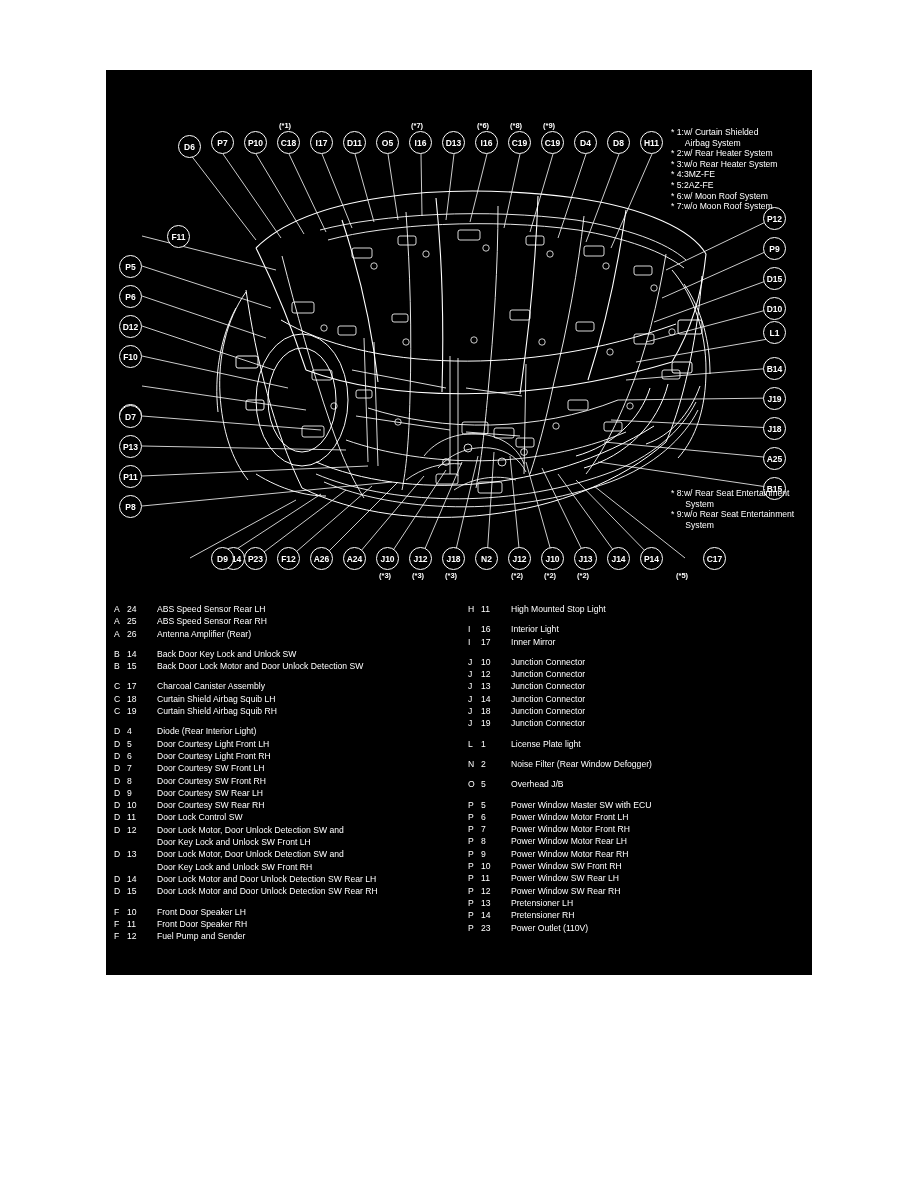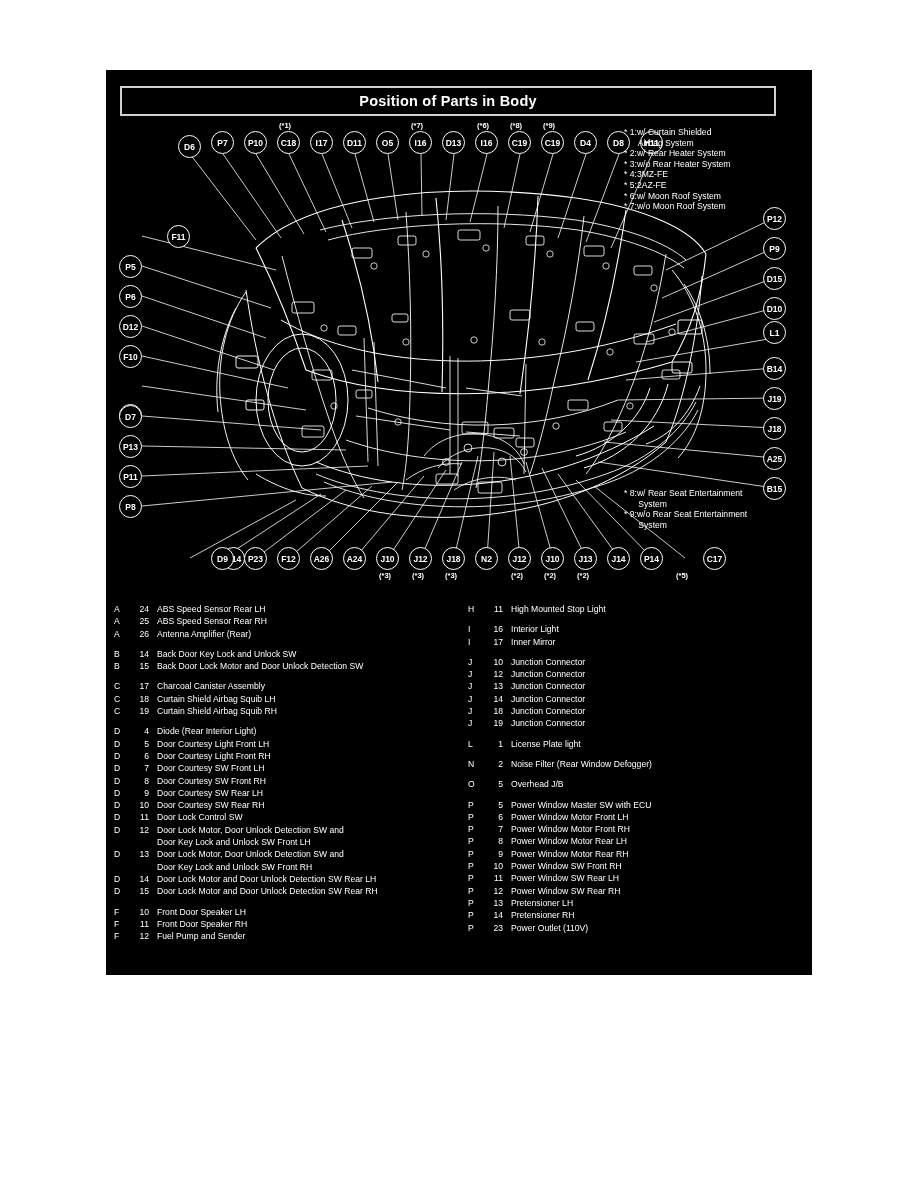--- a/index.html
+++ b/index.html
@@ -4,38 +4,35 @@
 <style>
   html,body{margin:0;padding:0;background:#fff;}
   body{width:918px;height:1188px;font-family:"Liberation Sans",sans-serif;position:relative;overflow:hidden;}
   #panel{position:absolute;left:106px;top:70px;width:706px;height:905px;background:#000;color:#fff;}
   #titlebar{position:absolute;left:14px;top:16px;width:652px;height:26px;border:2px solid #cfcfcf;}
   #titlebar .t{position:absolute;left:0;top:0;width:100%;height:100%;display:flex;align-items:center;justify-content:center;
     font-size:14.5px;font-weight:bold;letter-spacing:.2px;color:#fff;}
   .node{position:absolute;width:23px;height:23px;border-radius:50%;border:1.6px solid #fff;background:#000;
     display:flex;align-items:center;justify-content:center;font-size:8.5px;font-weight:bold;color:#fff;box-sizing:border-box;}
   .star{position:absolute;font-size:7.5px;color:#fff;white-space:nowrap;font-weight:bold;}
-  .notes{position:absolute;font-size:8.6px;line-height:10.6px;color:#fff;white-space:pre;}
+  .notes{position:absolute;font-size:8.6px;line-height:10.6px;color:#fff;white-space:pre;margin-left:47px;}
   #artwork{position:absolute;left:0;top:0;width:706px;height:905px;pointer-events:none;}
   .legend{position:absolute;font-size:8.6px;line-height:12.3px;color:#fff;}
   .lrow{display:flex;height:12.3px;white-space:nowrap;}
   .lrow .code{width:13px;text-align:left;}
-  .lrow .num{width:22px;text-align:right;padding-right:8px;}
+  .lrow .num{width:22px;padding-right:8px;}
   .lrow .desc{text-align:left;}
   .lrow.cont .code,.lrow.cont .num{visibility:hidden;}
   .gap{height:8px;}
 </style>
 </head>
 <body>
 
 <div id="panel">
 
-  <div id="titlebar">
-    <div class="t">Position of Parts in Body</div>
-  </div>
 
   <svg id="artwork" viewBox="0 0 706 905" preserveAspectRatio="none">
     <g stroke="#ffffff" fill="none" stroke-width="0.9">
 
       <g stroke-width="0.8">
         <path d="M84 84 L150 170"></path>
           <path d="M117 84 L175 168"></path>
           <path d="M150 84 L198 164"></path>
         <path d="M183 84 L220 162"></path>
           <path d="M216 84 L246 158"></path>

